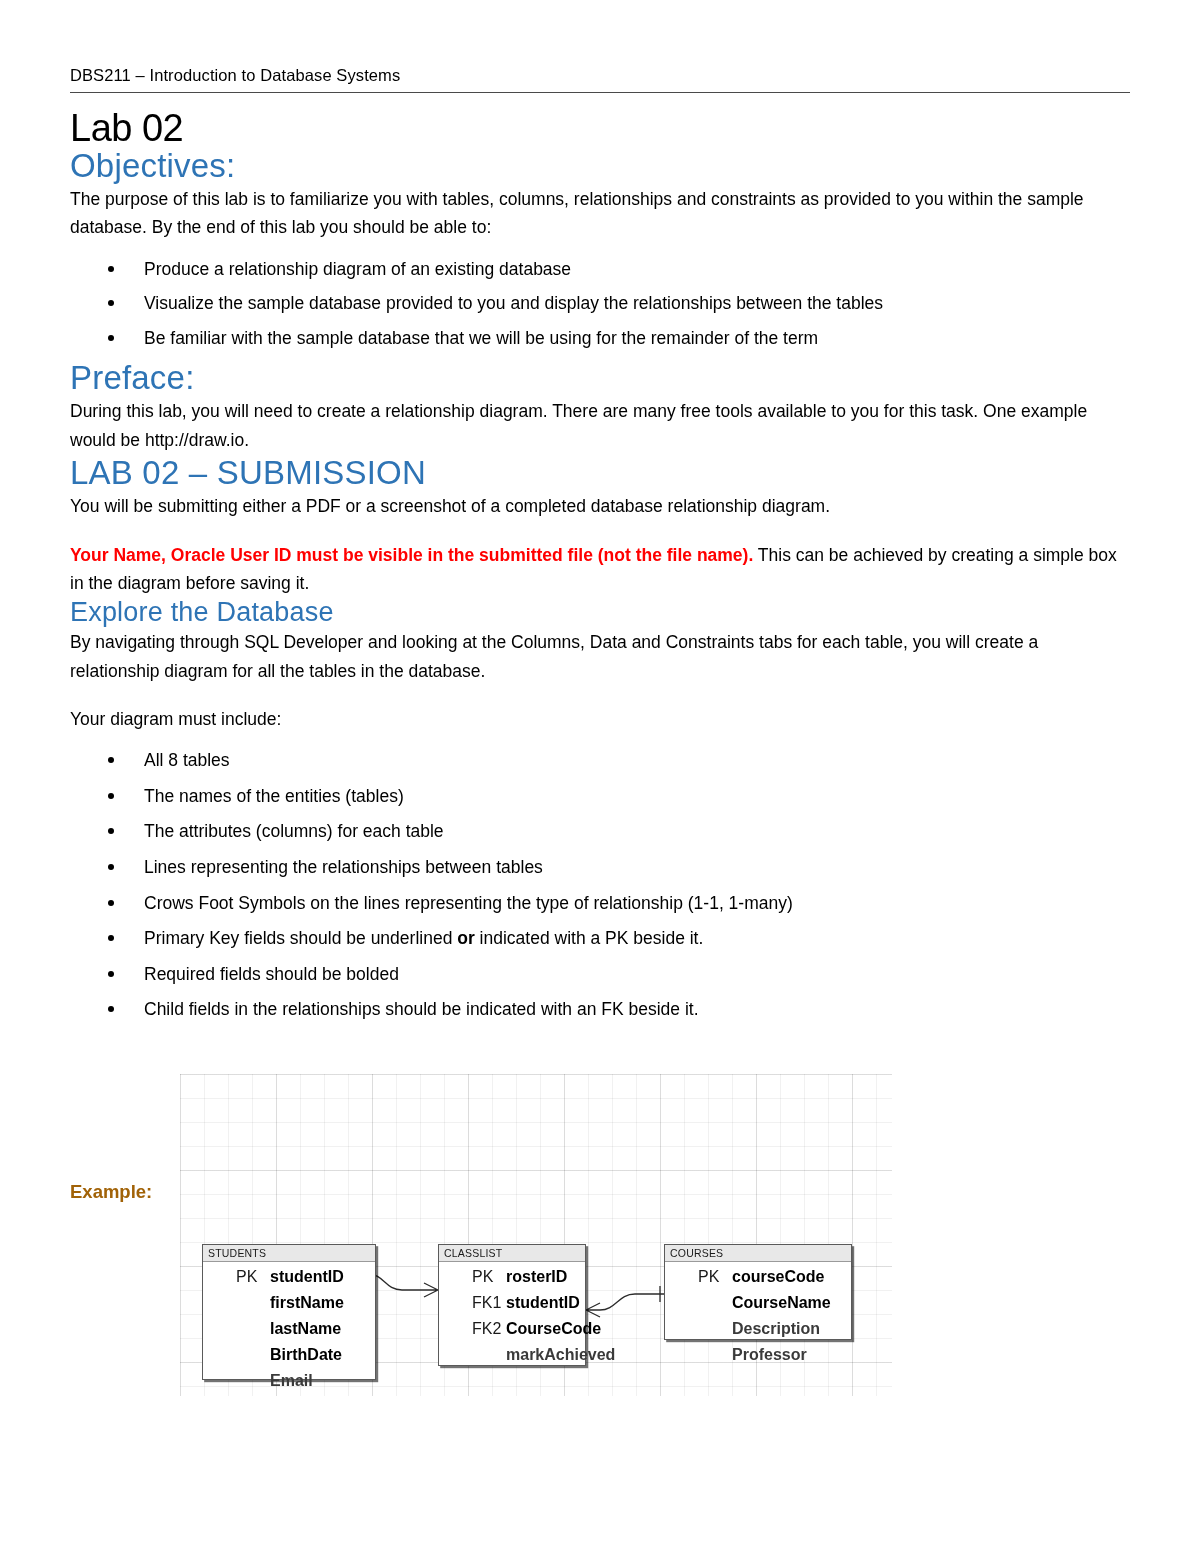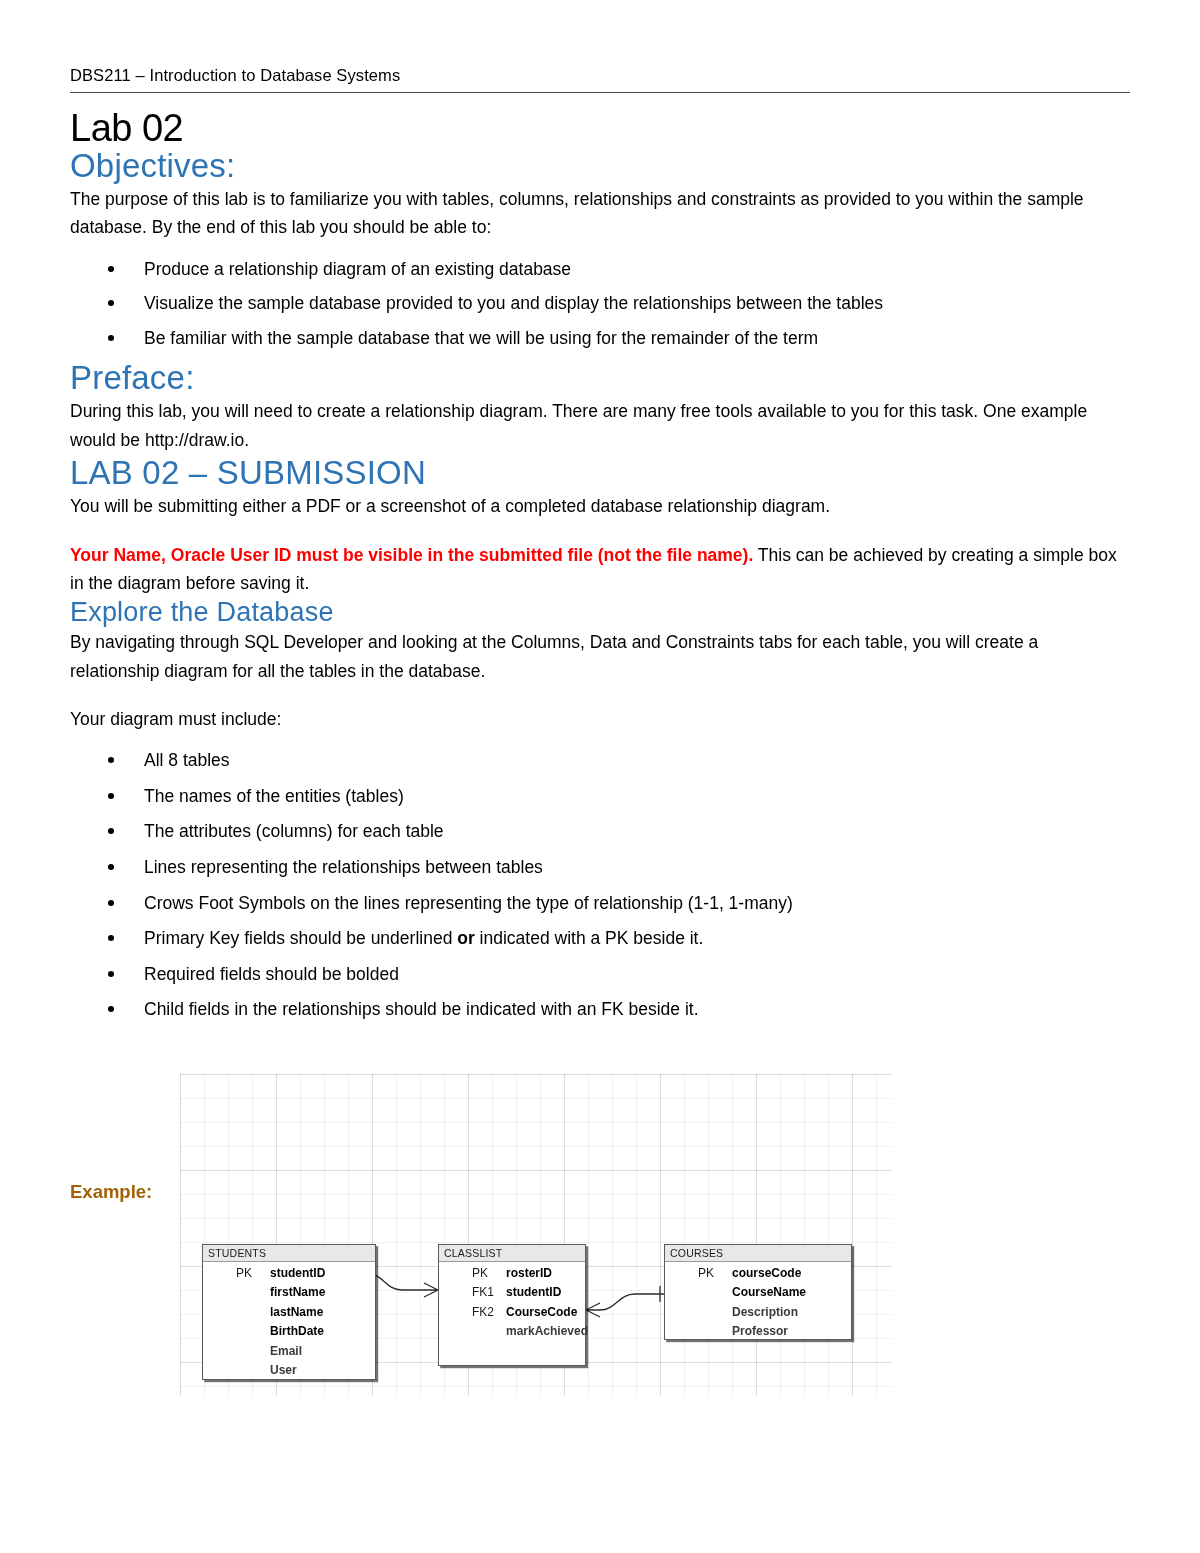--- a/index.html
+++ b/index.html
@@ -146,21 +146,21 @@
     font-size: 10.5px;
     padding: 2px 4px 2px 5px;
     color: #1a1a1a;
     letter-spacing: 0.2px;
   }
   .ebox .ebody {
     padding: 2px 4px 5px 5px;
   }
   .attr {
     display: flex;
-    font-size: 12px;
+    font-size: 16px;
     line-height: 1.62;
     color: #1a1a1a;
     white-space: nowrap;
     padding-left: 28px;
   }
   .attr .key {
     width: 34px;
     flex: 0 0 34px;
     font-weight: 400;
     color: #1a1a1a;

